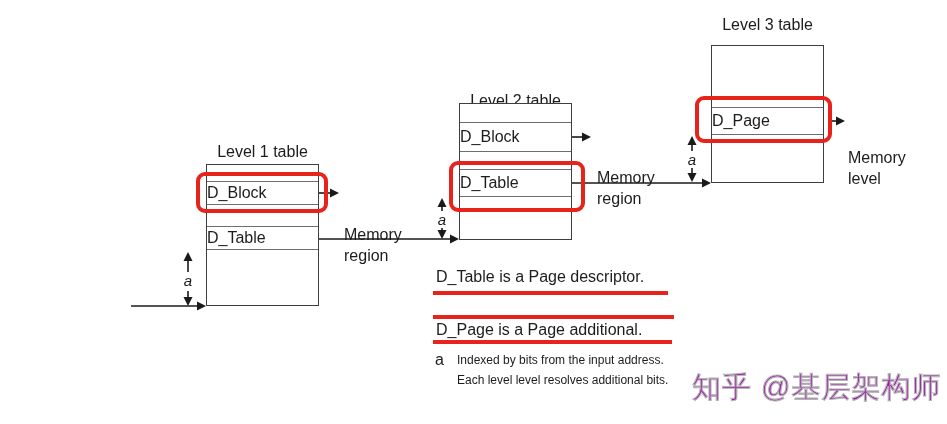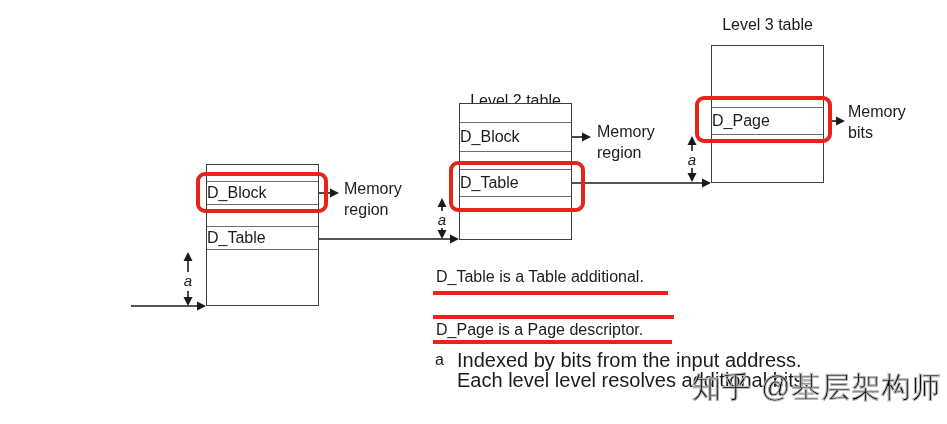--- a/index.html
+++ b/index.html
@@ -22,37 +22,37 @@
   .ttl { position:absolute; width:113px; text-align:center; font-size:16px;
          white-space:nowrap; }
 
   .hl { position:absolute; border:4.5px solid var(--highlight-red,#e8231c);
         border-radius:9px; box-sizing:border-box; background:transparent; }
 
   .ttbr { position:absolute; left:18px; top:294px; width:113px; height:26px;
           border:1.8px solid var(--ttbr-border,#757575); box-sizing:border-box;
           text-align:center; line-height:22px; font-size:16px; background:#fff; }
 
-  .mem { position:absolute; font-size:16px; line-height:21px; }
+  .mem { position:absolute; font-size:16px; line-height:21px;margin-top:46px; }
   .mem span { display:block; }
 
   .idx { position:absolute; width:16px; height:17px; text-align:center;
          font-style:italic; font-size:15px; line-height:17px; background:#fff; }
 
   .note { position:absolute; left:436px; font-size:16px; white-space:nowrap; }
   .redline { position:absolute; height:4px;
              background:var(--underline-red,#e8231c); }
 
   .idxnote-key { position:absolute; left:435px; font-size:16px; }
-  .idxnote { position:absolute; left:457px; font-size:20px; line-height:19.5px; }
+  .idxnote { position:absolute; left:457px; font-size:12px; line-height:19.5px; }
   .idxnote span { display:block; }
 
   .watermark { position:absolute; left:692px; top:368px; font-size:29px;
                letter-spacing:1px; white-space:nowrap;
-               color:#000000; -webkit-text-stroke:1.1px var(--watermark-gray,#b5b5b5); }
+               color:#a21caf; -webkit-text-stroke:1.1px var(--watermark-gray,#b5b5b5); }
 </style>
 </head>
 <body>
 
 <div id="canvas">
 
   <svg class="connectors" width="947" height="424" viewBox="0 0 947 424">
     <g>
       <path class="ln" d="M131,306 H198"></path>
       <polygon class="ah" points="206,306 197,301.5 197,310.5"></polygon>
@@ -91,20 +91,21 @@
     </g>
     <g>
       <polygon class="ah" points="692,136 687.5,145 696.5,145"></polygon>
       <path class="ln" d="M692,145 V152"></path>
       <path class="ln" d="M692,168 V174"></path>
       <polygon class="ah" points="692,182 687.5,173 696.5,173"></polygon>
     </g>
   </svg>
 
 
+  <div class="ttl" style="left:206px; top:143px;">Level 1 table</div>
   <div class="ptable" style="left:206px; top:164px; width:113px; height:142px;">
     <div class="rowline" style="top:16px;"></div>
     <div class="rowline" style="top:39px;"></div>
     <div class="rowline" style="top:61px;"></div>
     <div class="rowline" style="top:84px;"></div>
     <div class="rowlabel" style="top:17px; height:22px; line-height:22px;">D_Block</div>
     <div class="rowlabel" style="top:62px; height:22px; line-height:22px;">D_Table</div>
   </div>
 
   <div class="ttl" style="left:459px; top:72px;margin-top:20px;">Level 2 table</div>
@@ -131,31 +132,31 @@
   <div class="mem" style="left:344px; top:178px;">
     <span>Memory</span>
     <span>region</span>
   </div>
   <div class="mem" style="left:597px; top:121px;">
     <span>Memory</span>
     <span>region</span>
   </div>
   <div class="mem" style="left:848px; top:101px;">
     <span>Memory</span>
-    <span>bits</span>
+    <span>level</span>
   </div>
 
   <div class="idx" style="left:180px; top:272px;">a</div>
   <div class="idx" style="left:434px; top:211px;">a</div>
   <div class="idx" style="left:684px; top:151px;">a</div>
 
-  <div class="note" style="top:268px;">D_Table is a Table additional.</div>
+  <div class="note" style="top:268px;">D_Table is a Page descriptor.</div>
   <div class="redline" style="left:433px; top:291px; width:235px;"></div>
   <div class="redline" style="left:433px; top:315px; width:241px;"></div>
-  <div class="note" style="top:321px;">D_Page is a Page descriptor.</div>
+  <div class="note" style="top:321px;">D_Page is a Page additional.</div>
   <div class="redline" style="left:433px; top:340px; width:239px;"></div>
 
   <div class="idxnote-key" style="top:351px;">a</div>
   <div class="idxnote" style="top:351px;">
     <span>Indexed by bits from the input address.</span>
     <span>Each level level resolves additional bits.</span>
   </div>
 
   <div class="watermark">知乎 @基层架构师</div>
 

